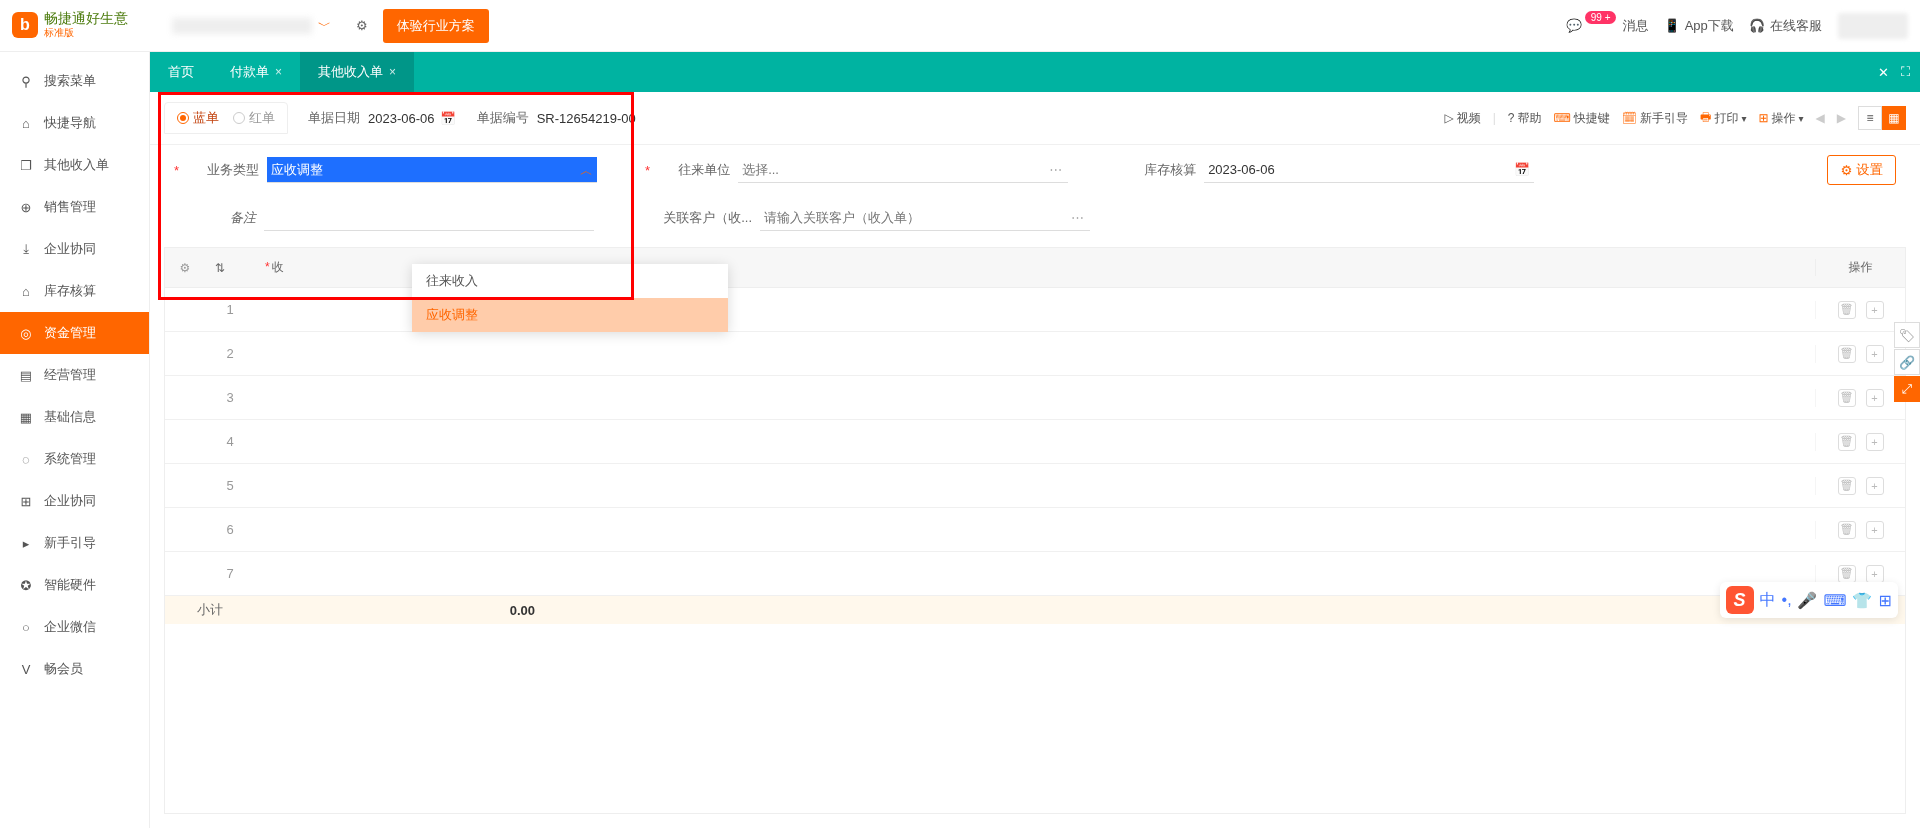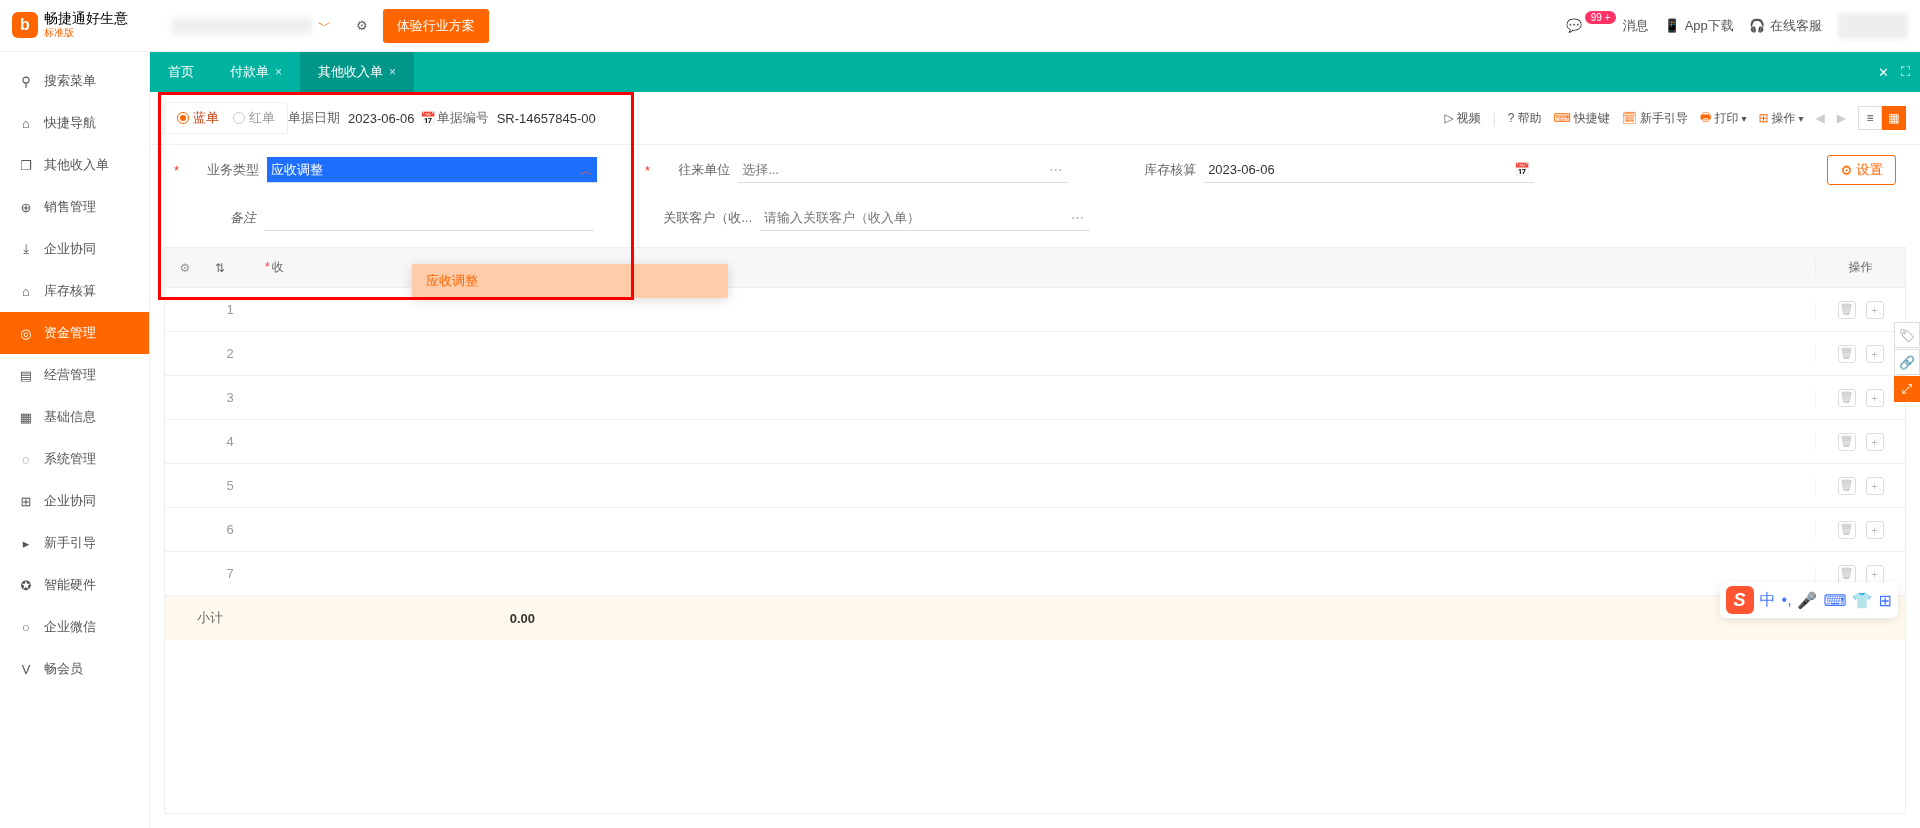--- a/index.html
+++ b/index.html
@@ -1,21 +1,21 @@
 <!DOCTYPE html>
 <html><head>
 <meta charset="utf-8">
 <style>
 * { box-sizing: border-box; margin: 0; padding: 0; }
 body { font-family: "Microsoft YaHei", sans-serif; font-size: 13px; color: #333; background: #fff; overflow: hidden; }
 
 .top-header { height: 52px; display: flex; align-items: center; padding: 0 12px; border-bottom: 1px solid #eee; }
 .logo-area { display: flex; align-items: center; width: 140px; }
 .logo-icon { width: 26px; height: 26px; background: #ff6600; border-radius: 6px; display: flex; align-items: center; justify-content: center; color: #fff; font-weight: bold; font-size: 16px; margin-right: 6px; }
-.logo-text { font-size: 14px; color: #000000; font-weight: 500; line-height: 1.1; }
+.logo-text { font-size: 14px; color: #4d7c0f; font-weight: 500; line-height: 1.1; }
 .logo-sub { font-size: 10px; color: #ff6600; }
 .company-select { display: flex; align-items: center; color: #999; margin-left: 20px; cursor: pointer; }
 .company-sel-txt { filter: blur(3px); background: #eee; width: 140px; height: 16px; margin-right: 6px; }
 .chevron-down { color: #ff6600; margin-right: 10px; }
 .gear-top { color: #666; margin: 0 15px; cursor: pointer; }
 .trial-btn { background: #ff6600; color: #fff; border: none; padding: 8px 14px; border-radius: 3px; cursor: pointer; font-size: 13px; }
 .header-right { margin-left: auto; display: flex; align-items: center; gap: 16px; color: #555; }
 .hr-item { display: flex; align-items: center; gap: 4px; cursor: pointer; }
 .badge-99 { background: #ff3366; color: #fff; font-size: 10px; padding: 1px 6px; border-radius: 8px; position: relative; top: -8px; left: -2px; }
 .avatar-blur { width: 70px; height: 26px; background: #eee; filter: blur(2px); border-radius: 3px; }
@@ -34,21 +34,21 @@
 .tabs-right { margin-left: auto; display: flex; align-items: center; padding-right: 10px; gap: 12px; }
 
 .page-body { background: #fff; margin: 0; flex: 1; display: flex; flex-direction: column; position: relative; }
 .toolbar-row { display: flex; align-items: center; padding: 10px 14px; border-bottom: 1px solid #f0f0f0; }
 .radio-tabs { display: flex; gap: 14px; border: 1px solid #eee; border-radius: 4px 4px 0 0; padding: 6px 12px; }
 .radio-opt { display: flex; align-items: center; gap: 4px; cursor: pointer; color: #999; }
 .radio-opt.sel { color: #c2410c; }
 .radio-dot { width: 12px; height: 12px; border: 1px solid #ccc; border-radius: 50%; display: inline-block; position: relative; }
 .radio-opt.sel .radio-dot { border-color: #ff6600; }
 .radio-opt.sel .radio-dot::after { content: ""; position: absolute; width: 6px; height: 6px; background: #ff6600; border-radius: 50%; top: 2px; left: 2px; }
-.field-label { color: #666; margin-right: 8px; }
+.field-label { color: #666; margin-left: 20px; margin-right: 8px; }
 .field-val { color: #333; }
 .cal-icon { color: #ff6600; margin-left: 6px; }
 .toolbar-right { margin-left: auto; display: flex; align-items: center; gap: 12px; color: #555; font-size: 12px; }
 .tool-item { display: flex; align-items: center; gap: 3px; cursor: pointer; }
 .tool-item .oricon { color: #ff6600; }
 .view-toggle { display: flex; }
 .view-btn { width: 24px; height: 24px; border: 1px solid #ddd; display: flex; align-items: center; justify-content: center; cursor: pointer; }
 .view-btn.active { background: #ff6600; color: #fff; border-color: #ff6600; }
 
 .form-row { display: flex; align-items: center; padding: 10px 24px; gap: 8px; }
@@ -74,21 +74,21 @@
 .gh-gear { width: 40px; text-align: center; color: #999; cursor: pointer; }
 .gh-num { width: 50px; }
 .gh-col1 { width: 170px; }
 .gh-ops { margin-left: auto; width: 90px; text-align: center; border-left: 1px solid #eee; }
 .grid-row { display: flex; height: 44px; align-items: center; border-bottom: 1px solid #f0f0f0; }
 .gr-cell { padding: 0 10px; }
 .gr-idx { width: 50px; text-align: center; color: #999; }
 .gr-blank { flex: 1; }
 .gr-ops { width: 90px; display: flex; justify-content: center; gap: 10px; border-left: 1px solid #f5f5f5; }
 .row-icon { color: #bbb; cursor: pointer; width: 18px; height: 18px; border: 1px solid #ddd; border-radius: 3px; display: flex; align-items: center; justify-content: center; font-size: 11px; }
-.subtotal-row { display: flex; height: 44px; align-items: center; background: #fff8ec; }
+.subtotal-row { display: flex; height: 28px; align-items: center; background: #fff8ec; }
 .st-label { width: 90px; text-align: center; color: #666; }
 .st-val { width: 300px; text-align: right; font-weight: bold; padding-right: 20px; }
 
 .right-tools { position: absolute; right: 0; top: 230px; display: flex; flex-direction: column; gap: 1px; z-index: 50; }
 .rt-btn { width: 26px; height: 26px; background: #fff; border: 1px solid #ddd; display: flex; align-items: center; justify-content: center; cursor: pointer; color: #888; }
 .rt-btn.active { background: #ff6600; color: #fff; border-color: #ff6600; }
 
 .ime-float { position: absolute; right: 22px; bottom: 210px; display: flex; align-items: center; gap: 6px; background: #fff; padding: 4px 6px; border-radius: 6px; box-shadow: 0 2px 8px rgba(0,0,0,0.1); z-index: 300; }
 .ime-s { width: 28px; height: 28px; background: #ff5533; color: #fff; border-radius: 6px; display: flex; align-items: center; justify-content: center; font-weight: bold; font-style: italic; font-size: 18px; }
 .ime-icon { color: #4477ff; font-size: 16px; }
@@ -220,21 +220,21 @@
             </div>
           <div class="radio-opt">
               <span class="radio-dot"></span>
               <span>红单</span>
             </div>
         </div>
         <span class="field-label">单据日期</span>
         <span class="field-val">2023-06-06</span>
         <span class="cal-icon">📅</span>
         <span class="field-label">单据编号</span>
-        <span class="field-val">SR-14657845-00</span>
+        <span class="field-val">SR-12654219-00</span>
         <div class="toolbar-right">
           <div class="tool-item">
               <span>▷</span>
               <span>视频</span>
             </div>
           <span style="color:#ddd;">|</span>
           <div class="tool-item">
               <span>?</span>
               <span>帮助</span>
             </div>
@@ -371,20 +371,21 @@
               </div>
             </div>
           </div>
         <div class="subtotal-row">
           <div class="st-label">小计</div>
           <div class="st-val">0.00</div>
         </div>
       </div>
 
       <div class="dropdown">
+        <div class="dd-item">往来收入</div>
         <div class="dd-item hl">应收调整</div>
       </div>
 
       <div class="right-tools">
         <div class="rt-btn">🏷</div>
         <div class="rt-btn">🔗</div>
         <div class="rt-btn active">⤢</div>
       </div>
 
     </div>

